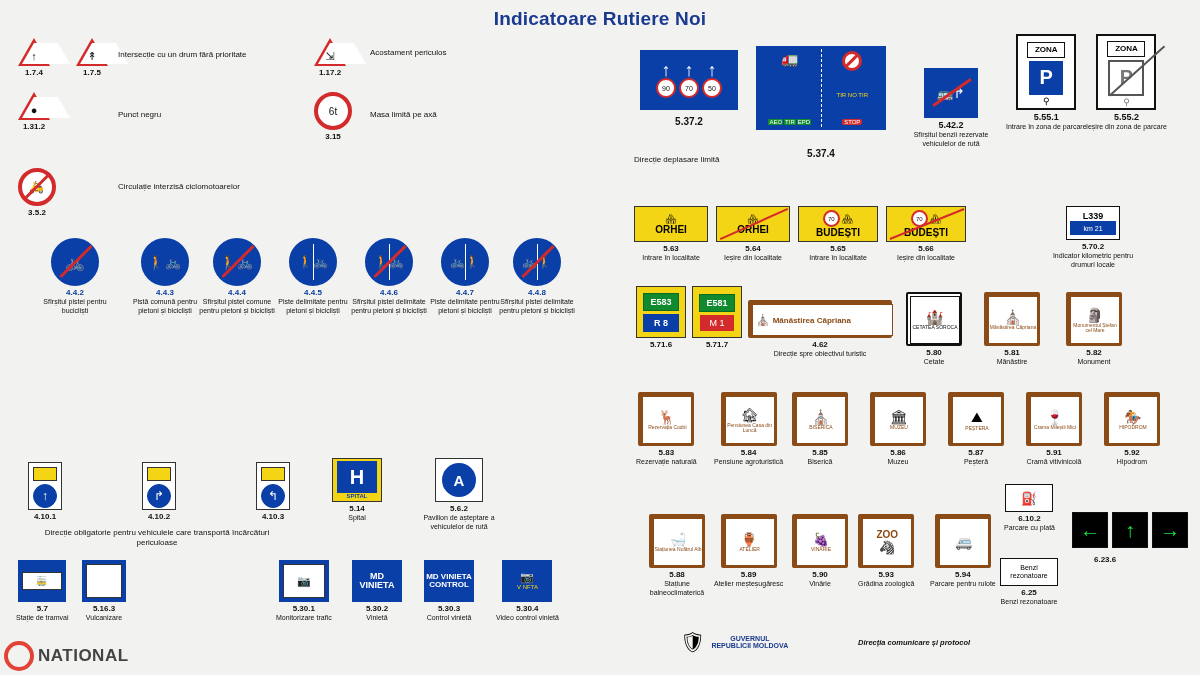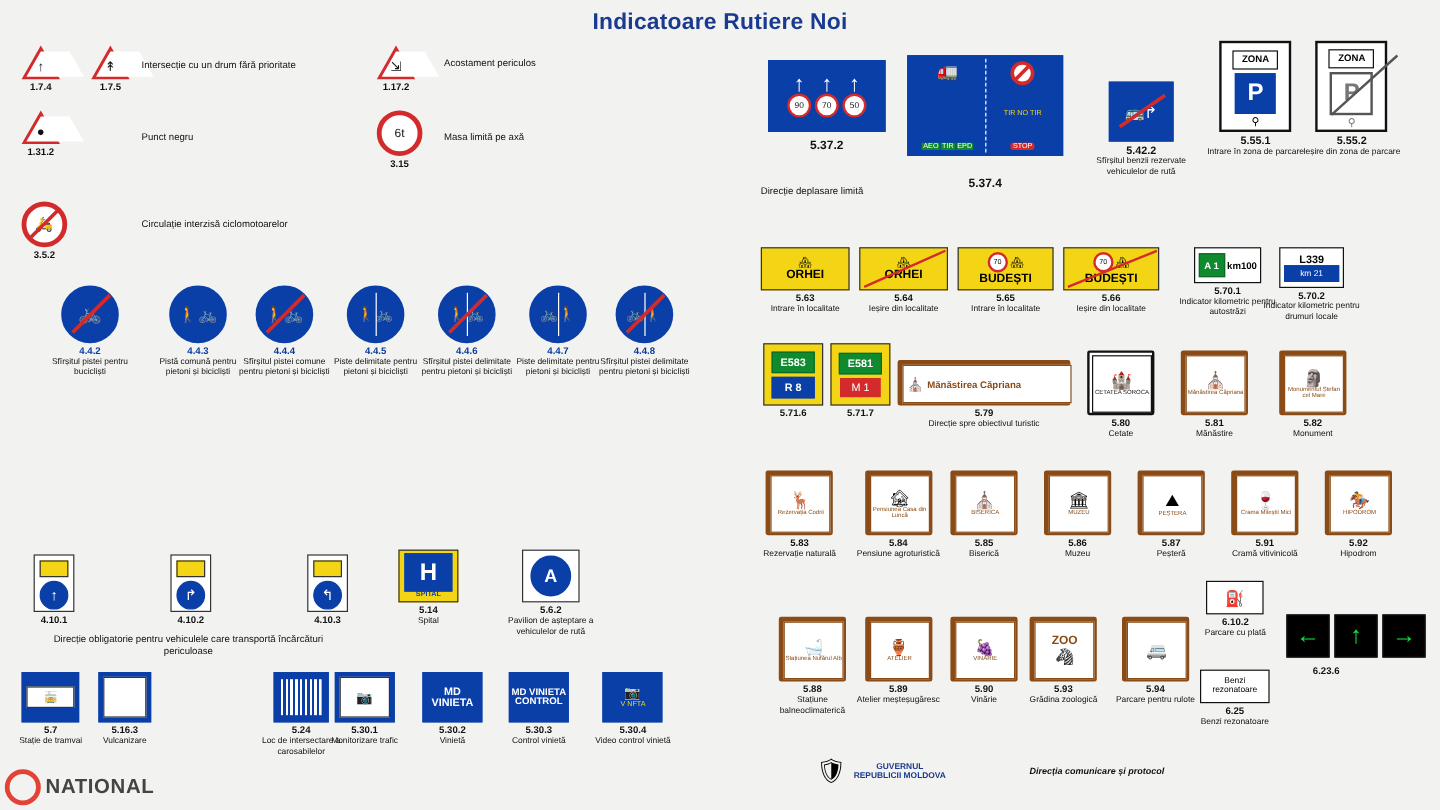--- a/index.html
+++ b/index.html
@@ -249,27 +249,20 @@
 
   <div class="cell" style="left:82px;top:560px;">
     <div class="sq" style="width:42px;height:40px;">
         <div class="wbox" style="width:34px;height:32px;font-size:14px;">◎</div>
       </div>
     <div class="code">5.16.3</div>
     <div class="cap">Vulcanizare</div>
   </div>
 
 
-  <div class="cell" style="left:210px;top:560px;">
-    <div class="sq" style="width:44px;height:40px;">
-        <div style="width:34px;height:30px;background:repeating-linear-gradient(90deg,#fff 0 2px,#0b3fa8 2px 4px);"></div>
-      </div>
-    <div class="code">5.24</div>
-    <div class="cap">Loc de intersectare a carosabilelor</div>
-  </div>
 
   <div class="cell" style="left:276px;top:560px;">
     <div class="sq" style="width:48px;height:40px;">
         <div class="wbox" style="width:40px;height:32px;font-size:11px;">📷</div>
       </div>
     <div class="code">5.30.1</div>
     <div class="cap">Monitorizare trafic</div>
   </div>
 
   <div class="cell" style="left:352px;top:560px;">
@@ -408,28 +401,20 @@
         <div class="circ" style="width:13px;height:13px;border-width:2px;font-size:6px;">70</div>
         <div style="font-size:9px;">🏘</div>
       </div>
       <div style="font-size:10px;font-weight:bold;">BUDEȘTI</div>
       <div style="position:absolute;left:0;top:16px;width:80px;height:2px;background:#d32b2b;transform:rotate(-22deg);"></div>
     </div>
     <div class="code">5.66</div>
     <div class="cap">Ieșire din localitate</div>
   </div>
 
-  <div class="cell" style="left:982px;top:206px;">
-    <div class="wbox" style="width:54px;height:28px;gap:2px;border:1px solid #111;">
-      <div class="grn" style="width:20px;height:18px;font-size:8px;font-weight:bold;">A 1</div>
-      <div style="font-size:8px;font-weight:bold;">km100</div>
-    </div>
-    <div class="code">5.70.1</div>
-    <div class="cap">Indicator kilometric pentru autostrăzi</div>
-  </div>
 
   <div class="cell" style="left:1052px;top:206px;">
     <div class="wbox" style="width:52px;height:32px;flex-direction:column;border:1px solid #111;">
       <div style="font-size:9px;font-weight:bold;">L339</div>
       <div class="sq" style="width:44px;height:12px;font-size:7px;">km 21</div>
     </div>
     <div class="code">5.70.2</div>
     <div class="cap">Indicator kilometric pentru drumuri locale</div>
   </div>
 
@@ -449,21 +434,21 @@
     <div class="code">5.71.7</div>
   </div>
 
   <div class="cell" style="left:748px;top:300px;">
     <div class="brn" style="width:136px;height:30px;">
       <div class="innerw" style="flex-direction:row;gap:3px;justify-content:flex-start;padding-left:3px;">
         <span style="font-size:11px;">⛪</span>
         <span style="font-size:8px;color:#8a4b16;font-weight:bold;">Mănăstirea Căpriana</span>
       </div>
     </div>
-    <div class="code">5.79</div>
+    <div class="code">4.62</div>
     <div class="cap wide">Direcție spre obiectivul turistic</div>
   </div>
 
   <div class="cell" style="left:906px;top:292px;">
     <div class="blk" style="width:48px;height:46px;">
       <div class="innerw">
           <span style="font-size:14px;">🏰</span>
           <span class="brn-label" style="color:#111">CETATEA SOROCA</span>
         </div>
     </div>

